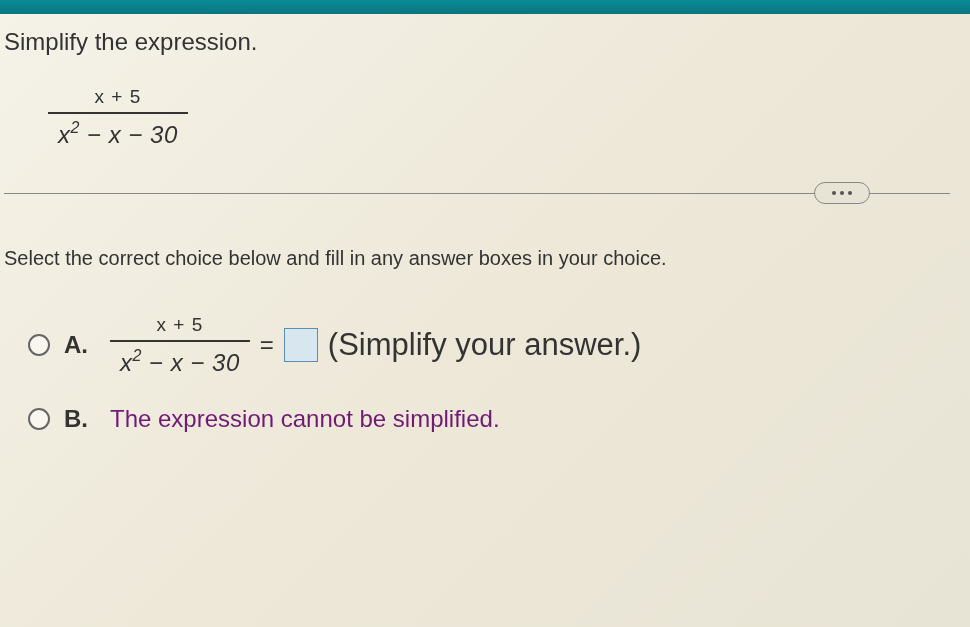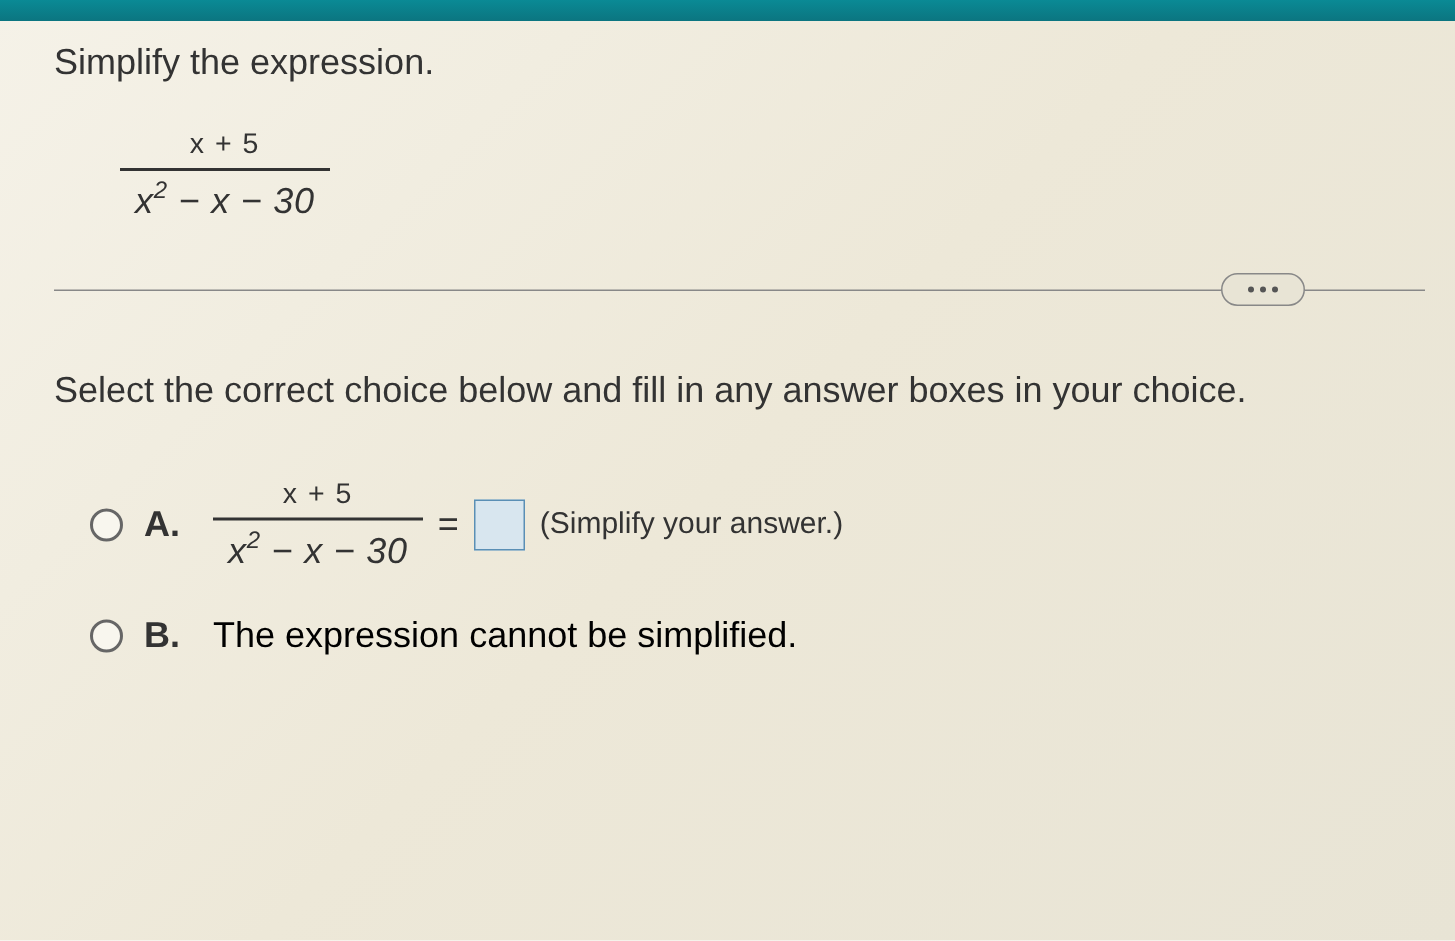--- a/index.html
+++ b/index.html
@@ -17,21 +17,21 @@
     }
     .teal-bar {
       position: absolute;
       top: 0;
       left: 0;
       right: 0;
       height: 14px;
       background: linear-gradient(180deg, #0a8a95 0%, #0b7580 100%);
     }
     .content {
-      padding: 28px 20px 20px 36px;
+      padding: 28px 20px 20px 4px;
     }
     .question-prompt {
       font-size: 24px;
       color: #333;
       margin-bottom: 28px;
     }
     .expression {
       margin-left: 44px;
       margin-bottom: 34px;
       display: inline-block;
@@ -94,21 +94,21 @@
       gap: 4px;
       cursor: pointer;
     }
     .dot {
       width: 4px;
       height: 4px;
       background: #555;
       border-radius: 50%;
     }
     .instruction {
-      font-size: 24px;
+      font-size: 20px;
       color: #333;
       margin-bottom: 42px;
       margin-top: 44px;
     }
     .choice-row {
       display: flex;
       align-items: center;
       margin-left: 24px;
       margin-bottom: 28px;
     }
@@ -141,26 +141,26 @@
     .answer-box {
       width: 34px;
       height: 34px;
       border: 1px solid #5a8fb5;
       background: #d8e6ef;
       display: inline-block;
       margin-right: 10px;
       cursor: text;
     }
     .hint {
-      font-size: 20px;
+      font-size: 31px;
       color: #333;
     }
     .choice-b .choice-content {
       font-size: 24px;
-      color: #000000;
+      color: #701a75;
     }
   </style>
 </head>
 <body>
 
 <div class="teal-bar"></div>
 
 <div class="content">
 
   <div class="question-prompt">Simplify the expression.</div>

